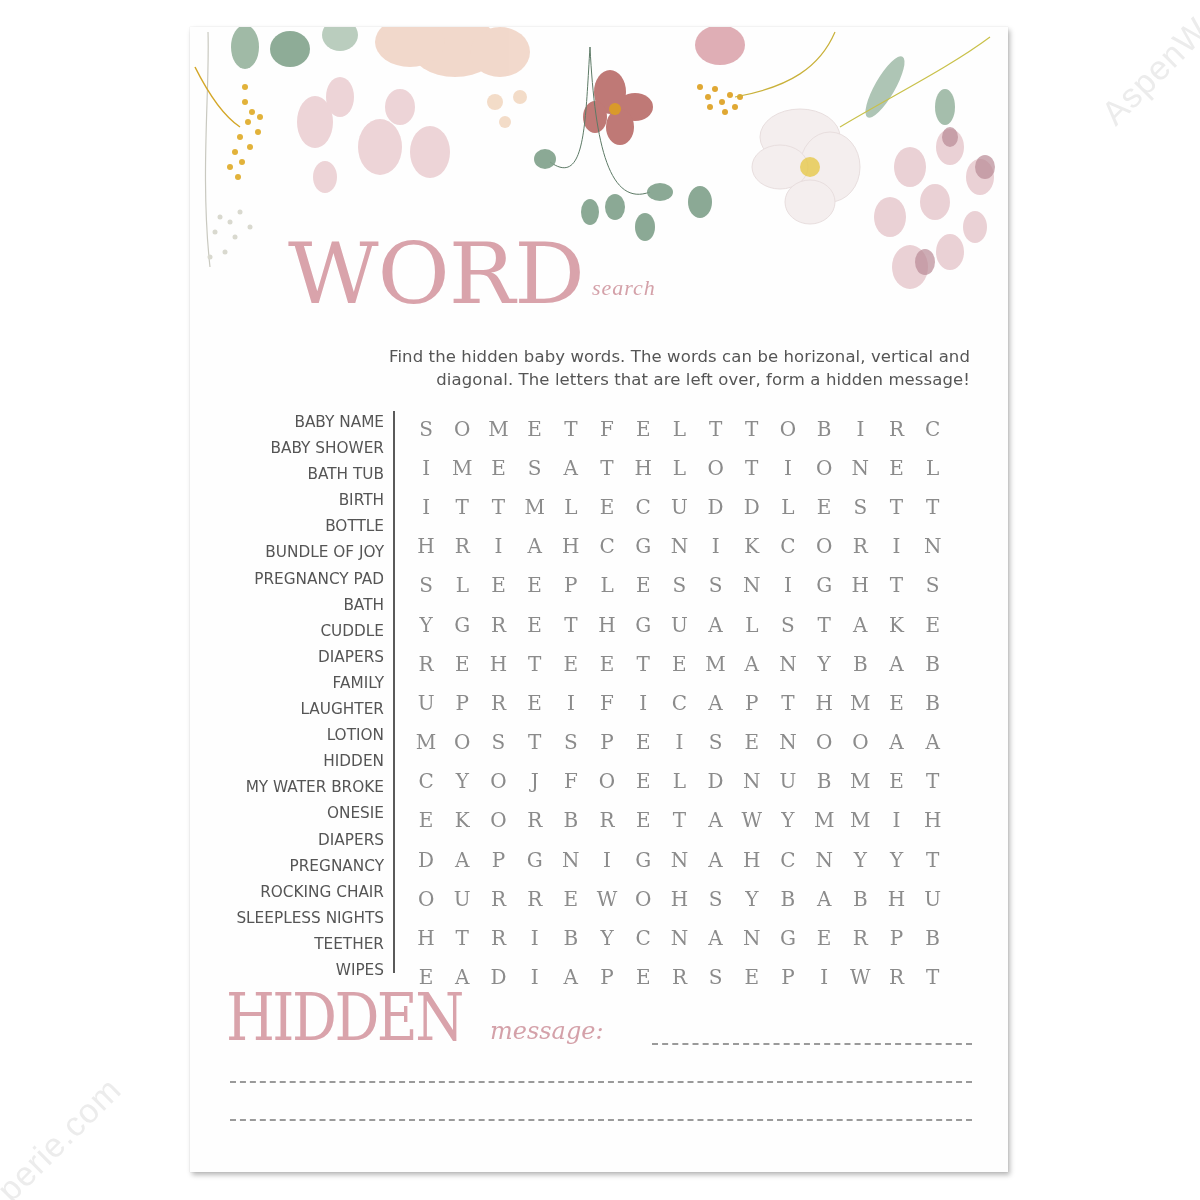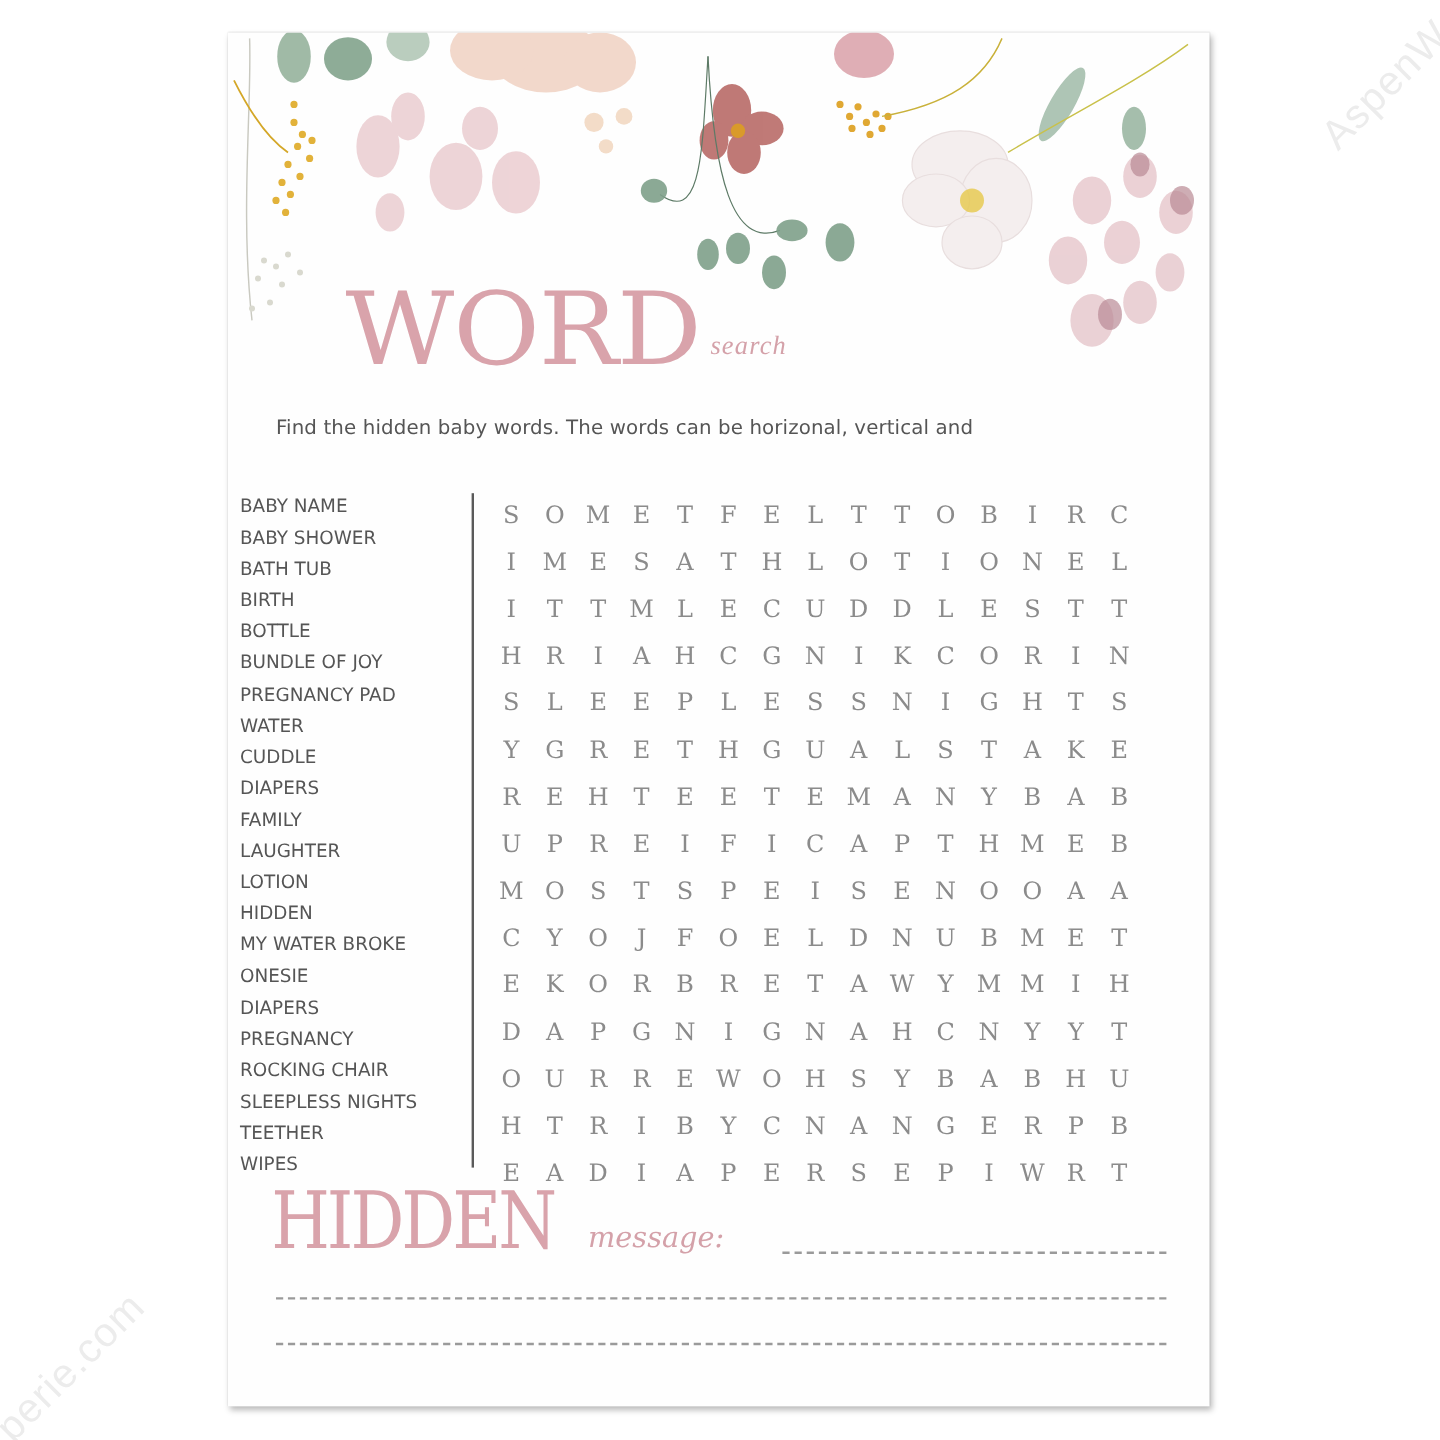--- a/index.html
+++ b/index.html
@@ -21,26 +21,26 @@
   .title-word {
     position: absolute; left: 98px; top: 205px; font-family: "DejaVu Serif", serif;
     font-weight: normal; font-size: 84px; color: #d9a3ab; letter-spacing: -1px;
     transform: scaleX(1.05); transform-origin: left top; line-height: 1;
   }
   .title-search {
     position: absolute; left: 402px; top: 248px; font-family: Liberation Serif, serif;
     font-style: italic; font-size: 22px; color: #d4a1a9; letter-spacing: 1px;
   }
   .instructions {
-    position: absolute; left: 40px; top: 318px; width: 740px; text-align: left;
+    position: absolute; left: 40px; top: 318px; width: 740px; text-align: right;
     font-family: "DejaVu Sans", sans-serif; font-size: 16.5px; line-height: 23px;
     color: #555555; letter-spacing: 0.1px;
   }
   .word-list {
-    position: absolute; left: 10px; top: 382px; width: 184px; text-align: left;
+    position: absolute; left: 10px; top: 382px; width: 184px; text-align: right;
     font-family: "DejaVu Sans", sans-serif; font-size: 15.3px; color: #555555;
   }
   .word-list div { height: 26.1px; line-height: 26px; white-space: nowrap; }
   .divider {
     position: absolute; left: 203px; top: 384px; width: 2px; height: 562px; background: #5a5a5a;
   }
   .grid {
     position: absolute; left: 218px; top: 382px;
   }
   .grid-row { display: flex; height: 39.2px; align-items: center; }
@@ -183,31 +183,32 @@
         <ellipse cx="795" cy="140" rx="10" ry="12"></ellipse>
       <ellipse cx="735" cy="235" rx="10" ry="13"></ellipse>
     </g>
   </svg>
 
   <div class="title-word">WORD</div>
   <div class="title-search">search</div>
 
   <div class="instructions">
     <div>Find the hidden baby words. The words can be horizonal, vertical and</div>
+    <div>diagonal. The letters that are left over, form a hidden message!</div>
   </div>
 
   <div class="word-list" id="word-list">
       <div>BABY NAME</div>
       <div>BABY SHOWER</div>
       <div>BATH TUB</div>
       <div>BIRTH</div>
       <div>BOTTLE</div>
       <div>BUNDLE OF JOY</div>
       <div>PREGNANCY PAD</div>
-      <div>WATER</div>
+      <div>BATH</div>
       <div>CUDDLE</div>
       <div>DIAPERS</div>
       <div>FAMILY</div>
       <div>LAUGHTER</div>
       <div>LOTION</div>
       <div>HIDDEN</div>
       <div>MY WATER BROKE</div>
       <div>ONESIE</div>
       <div>DIAPERS</div>
       <div>PREGNANCY</div>

